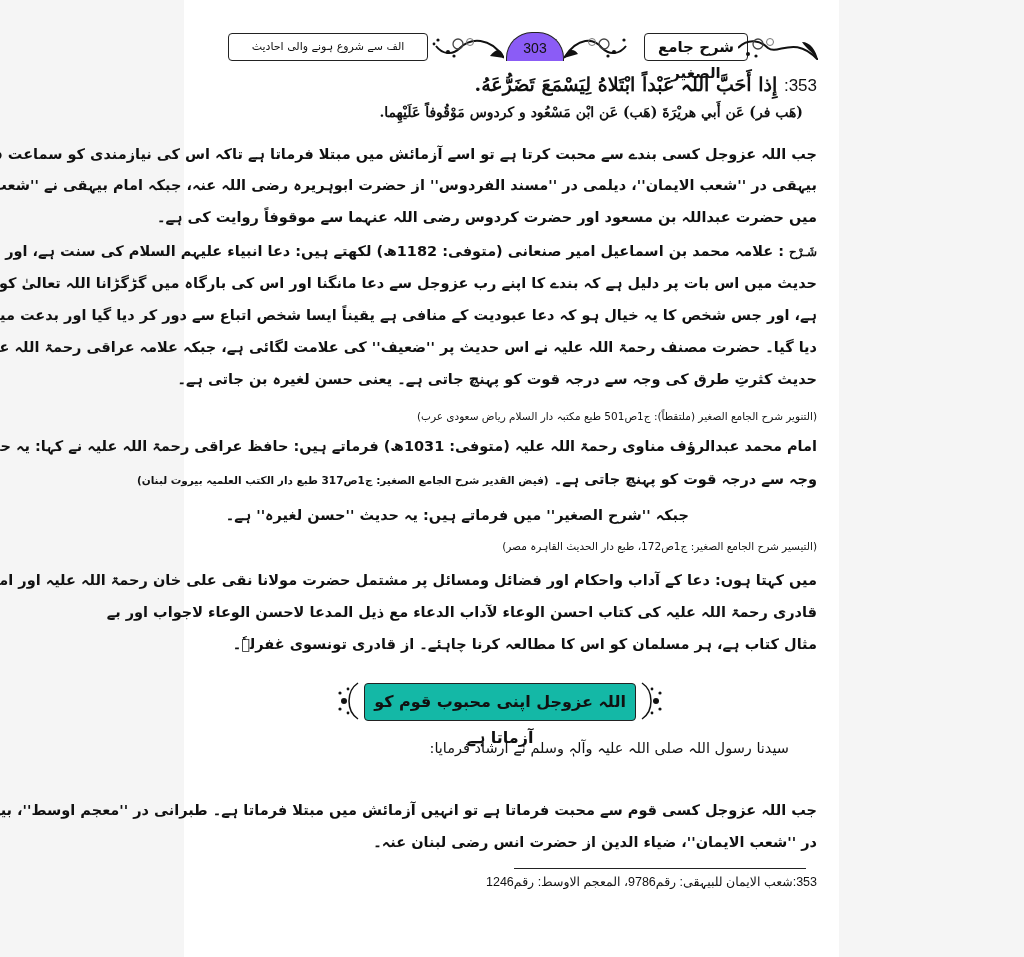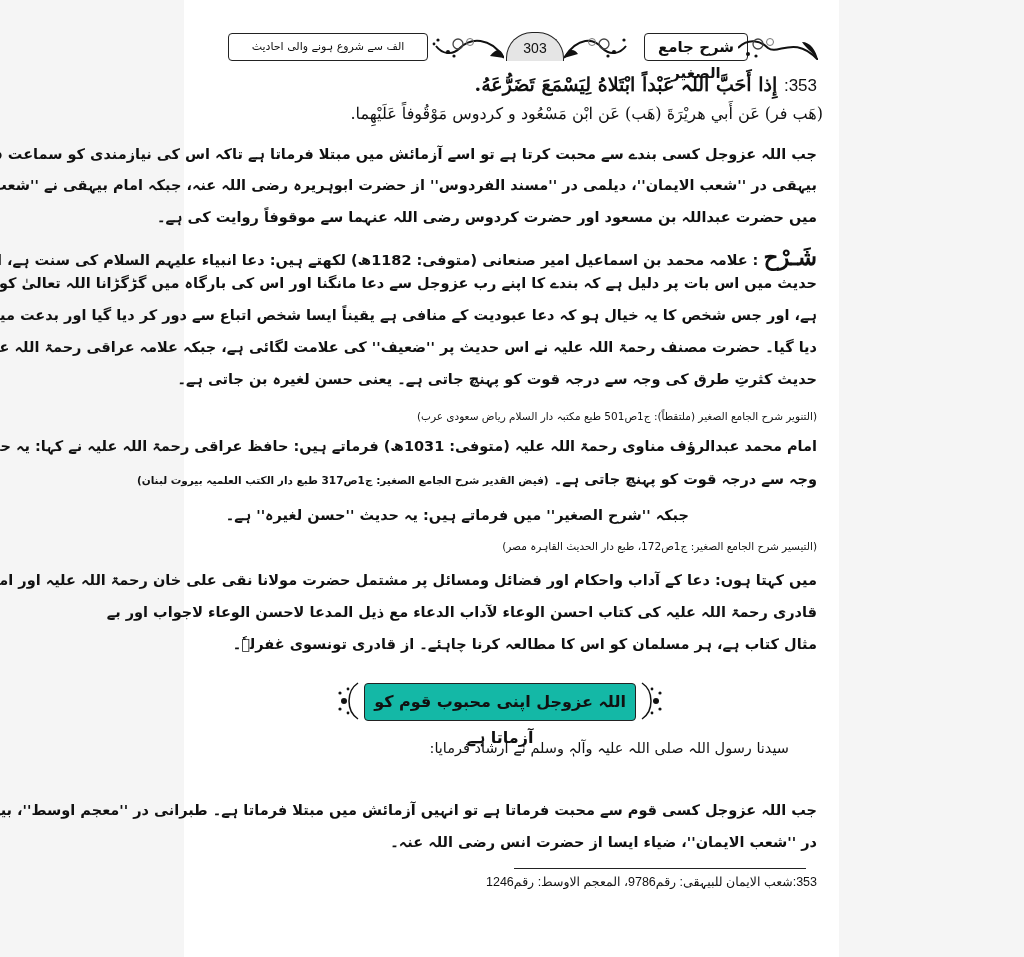--- a/index.html
+++ b/index.html
@@ -14,32 +14,32 @@
     .header { position: absolute; left: 36px; top: 30px; width: 590px; height: 36px; margin-left: 8px; }
     .hdr-box {
       position: absolute; top: 3px; height: 26px; border: 1.5px solid #222; border-radius: 4px;
       background: #fff; font-size: 12px; line-height: 26px; text-align: center; direction: rtl;
     }
     .hdr-left { left: 0; width: 198px; font-size: 11px; }
     .hdr-right { left: 416px; width: 102px; font-size: 15px; font-weight: bold; text-align: center; }
     .page-num {
       position: absolute; left: 278px; top: 2px; width: 56px; height: 28px;
       border: 1.5px solid #222; border-bottom: none; border-radius: 26px 26px 0 0;
-      font-family: "Liberation Sans", sans-serif; font-size: 14px; line-height: 30px; text-align: center; background:#e5e5e5;
+      font-family: "Liberation Sans", sans-serif; font-size: 14px; line-height: 30px; text-align: center; background:#8b5cf6;
     }
     .orn { position: absolute; top: 4px; height: 26px; }
 
     .rtl { direction: rtl; text-align: right; unicode-bidi: embed; }
     .line { position: absolute; right: 22px; white-space: nowrap; }
     .just { left: 36px; text-align: justify; text-align-last: justify; }
     .arabic { font-family: "DejaVu Serif", serif; font-weight: bold; font-size: 19px; }
     .num { font-family: "Liberation Sans", sans-serif; font-weight: normal; font-size: 17px; }
     .body-txt { font-size: 14.5px; font-weight: bold; }
     .small-txt { font-size: 10.5px; }
-    .shar-label { font-family: "DejaVu Serif", serif; font-size: 23px; }
+    .shar-label { font-family: "DejaVu Serif", serif; font-size: 12px; }
 
     
     .banner {
       position: absolute; left: 180px; top: 683px; width: 270px; height: 36px;
       border: 1.5px solid #222; border-radius: 4px; background: #14b8a6;
       font-size: 16px; font-weight: bold; line-height: 36px; text-align: center; direction: rtl;
     }
     .banner-orn { position: absolute; top: 681px; width: 24px; height: 40px; }
 
     .footnote-rule { position: absolute; left: 330px; width: 292px; top: 868px; border-top: 1.5px solid #222; }
@@ -86,21 +86,21 @@
       <circle cx="10" cy="20" r="2" fill="#111"></circle>
         <circle cx="18" cy="22" r="1.6" fill="#111"></circle>
     </svg>
 
   </div>
 
   <div class="line rtl arabic" style="top:73px">
     <span class="num">353:</span>
     <span>إِذا أَحَبَّ اللہ عَبْداً ابْتَلاهُ لِيَسْمَعَ تَضَرُّعَهُ.</span>
   </div>
-  <div class="line rtl arabic" style="top:104px;right:16px;font-size:16px;font-weight:normal">(هَب فر) عَن أَبي هريْرَةَ (هَب) عَن ابْن مَسْعُود و كردوس مَوْقُوفاً عَلَيْهِما.</div>
+  <div class="line rtl arabic" style="top:104px;right:36px;font-size:14px;font-weight:bold">(هَب فر) عَن أَبي هريْرَةَ (هَب) عَن ابْن مَسْعُود و كردوس مَوْقُوفاً عَلَيْهِما.</div>
 
   <div class="line rtl body-txt" style="top:146px">جب اللہ عزوجل کسی بندے سے محبت کرتا ہے تو اسے آزمائش میں مبتلا فرماتا ہے تاکہ اس کی نیازمندی کو سماعت فرمائے۔</div>
   <div class="line rtl body-txt just" style="top:177px">بیہقی در ''شعب الایمان''، دیلمی در ''مسند الفردوس'' از حضرت ابوہریرہ رضی اللہ عنہ، جبکہ امام بیہقی نے ''شعب الایمان''</div>
   <div class="line rtl body-txt" style="top:209px">میں حضرت عبداللہ بن مسعود اور حضرت کردوس رضی اللہ عنہما سے موقوفاً روایت کی ہے۔</div>
 
   <div class="line rtl body-txt just" style="top:243px">
     <span class="shar-label">شَـرْح</span>
     <span>: علامہ محمد بن اسماعیل امیر صنعانی (متوفی: 1182ھ) لکھتے ہیں: دعا انبیاء علیہم السلام کی سنت ہے، اور اس</span>
   </div>
   <div class="line rtl body-txt just" style="top:275px">حدیث میں اس بات پر دلیل ہے کہ بندے کا اپنے رب عزوجل سے دعا مانگنا اور اس کی بارگاہ میں گڑگڑانا اللہ تعالیٰ کو محبوب</div>
@@ -135,17 +135,17 @@
     <path d="M2 2 C14 10, 14 30, 2 38" fill="none" stroke="#111" stroke-width="1.5"></path>
     <circle cx="16" cy="20" r="3" fill="#111"></circle>
       <circle cx="20" cy="12" r="1.6" fill="#111"></circle>
       <circle cx="20" cy="28" r="1.6" fill="#111"></circle>
     <circle cx="12" cy="8" r="1.4" fill="#111"></circle>
       <circle cx="12" cy="32" r="1.4" fill="#111"></circle>
   </svg>
 
   <div class="line rtl body-txt" style="top:740px;right:50px;font-weight:normal">سیدنا رسول اللہ صلی اللہ علیہ وآلہٖ وسلم نے ارشاد فرمایا:</div>
   <div class="line rtl body-txt just" style="top:802px">جب اللہ عزوجل کسی قوم سے محبت فرماتا ہے تو انہیں آزمائش میں مبتلا فرماتا ہے۔ طبرانی در ''معجم اوسط''، بیہقی</div>
-  <div class="line rtl body-txt" style="top:834px">در ''شعب الایمان''، ضیاء ایسا از حضرت انس رضی اللہ عنہ۔</div>
+  <div class="line rtl body-txt" style="top:834px">در ''شعب الایمان''، ضیاء الدین از حضرت انس رضی لبنان عنہ۔</div>
 
   <div class="footnote-rule"></div>
   <div class="line rtl fn" style="top:874px">353:شعب الایمان للبیہقی: رقم9786، المعجم الاوسط: رقم1246</div>
 </div>
 
 </body></html>

